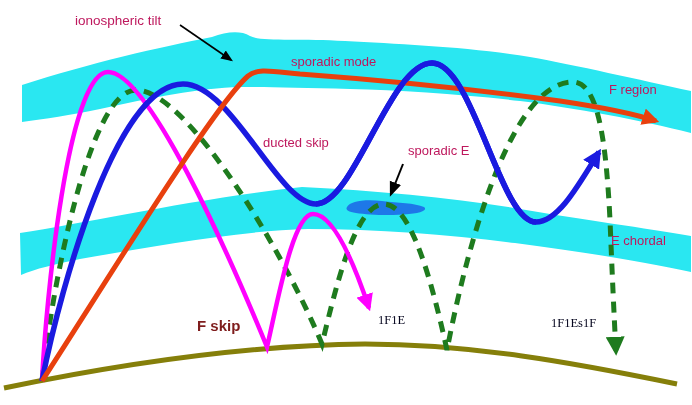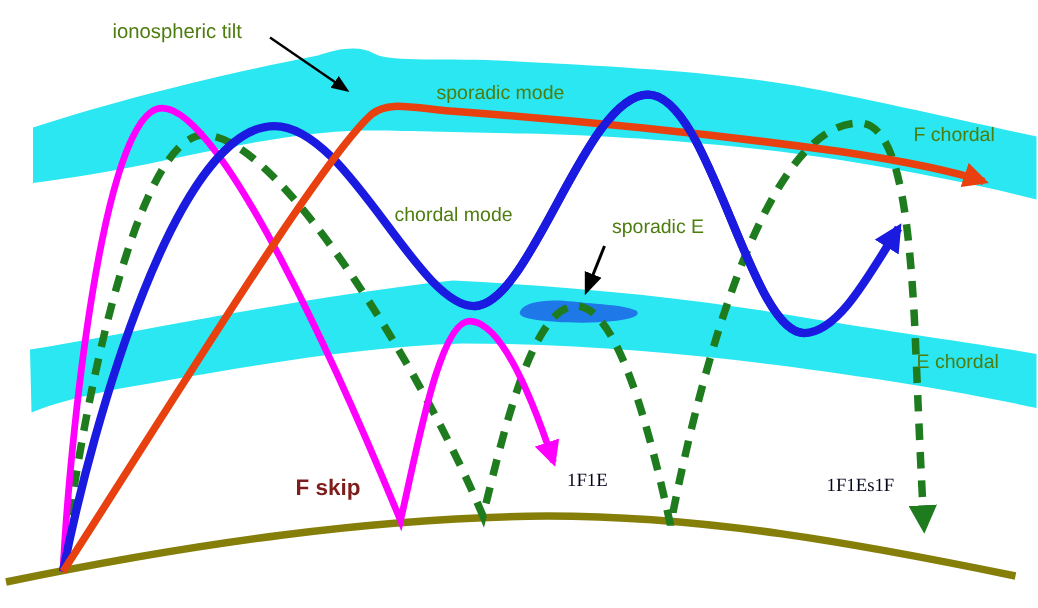--- a/index.html
+++ b/index.html
@@ -2,21 +2,21 @@
 <html><head>
 <meta charset="utf-8">
 <style>
   html,body{margin:0;padding:0;background:#ffffff;}
   .stage{
     position:relative;width:692px;height:405px;background:#ffffff;overflow:hidden;
     font-family:"Liberation Sans", sans-serif;
   }
   .stage svg{position:absolute;left:0;top:0;}
   .lbl{
-    position:absolute;color:#4d7c0f;font-size:13px;line-height:14px;white-space:nowrap;
+    position:absolute;color:#be185d;font-size:13px;line-height:14px;white-space:nowrap;
     font-family:"Liberation Sans", sans-serif;
   }
   .lbl-tilt{left:75px;top:14px;font-size:13.5px;}
   .lbl-chordal{left:291px;top:55px;}
   .lbl-ducted{left:263px;top:136px;}
   .lbl-sporadic{left:408px;top:144px;}
   .lbl-fregion{left:609px;top:83px;}
   .lbl-eregion{left:611px;top:234px;}
   .lbl-fskip{left:197px;top:319px;color:#7f1d1d;font-weight:bold;font-size:15px;}
   .lbl-mono{font-family:Liberation Serif, serif;font-size:12.5px;color:#05051e;}
@@ -109,20 +109,20 @@
     <path fill="none" stroke-width="5.5" d="M 316,204
              C 354,204 390,63 432,63
              C 473,63 500,222 536,222" stroke="#1a1ae0"></path>
 
     <path fill="none" stroke-width="1.6" marker-end="url(#mk-black)" d="M 180,25 L 231,60" stroke="#000000"></path>
     <path fill="none" stroke-width="2" marker-end="url(#mk-black)" d="M 403,164 L 391,194" stroke="#000000"></path>
   </svg>
 
   <div class="lbl lbl-tilt">ionospheric tilt</div>
   <div class="lbl lbl-chordal">sporadic mode</div>
-  <div class="lbl lbl-ducted">chordal mode</div>
+  <div class="lbl lbl-ducted">ducted skip</div>
   <div class="lbl lbl-sporadic">sporadic E</div>
-  <div class="lbl lbl-fregion">F chordal</div>
+  <div class="lbl lbl-fregion">F region</div>
   <div class="lbl lbl-eregion">E chordal</div>
   <div class="lbl lbl-fskip">F skip</div>
   <div class="lbl lbl-mono lbl-1f1e">1F1E</div>
   <div class="lbl lbl-mono lbl-1f1es1f">1F1Es1F</div>
 </div>
 
 </body></html>

